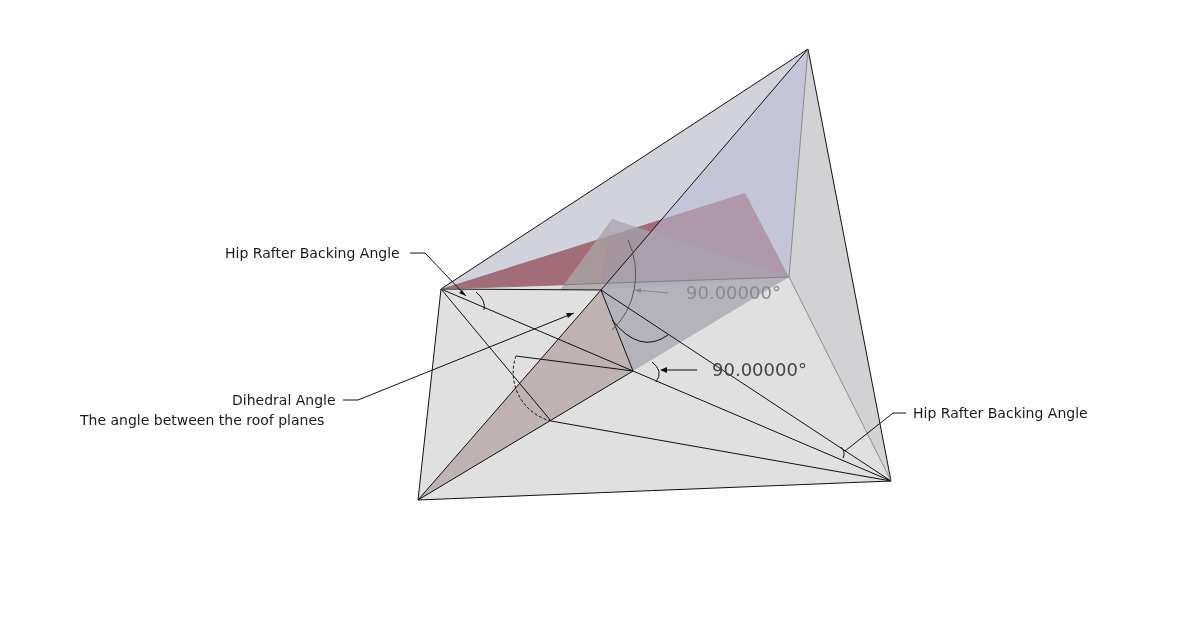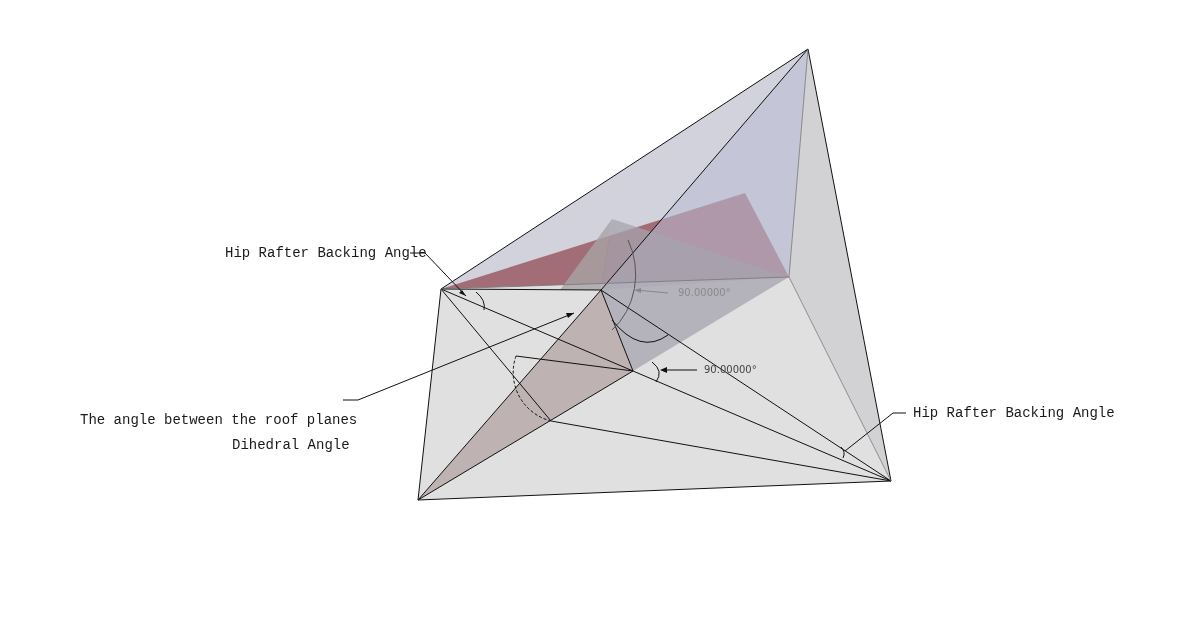--- a/index.html
+++ b/index.html
@@ -1,21 +1,21 @@
 <!DOCTYPE html>
 <html><head>
 <meta charset="utf-8">
 <style>
   html, body { margin: 0; padding: 0; background: #ffffff; }
   body { width: 1182px; height: 624px; position: relative; overflow: hidden;
          font-family: "DejaVu Sans", sans-serif; }
   #canvas { position: absolute; left: 0; top: 0; }
-  .label { position: absolute; font-size: 14px; color: #1a1a1a; white-space: nowrap; line-height: 18px; font-family: Liberation Mono, monospace; }
+  .label { position: absolute; font-size: 14px; color: #1a1a1a; white-space: nowrap; line-height: 18px; }
   .label.right { text-align: right; }
-  .dim { position: absolute; font-size: 10px; white-space: nowrap; line-height: 18px; }
+  .dim { position: absolute; font-size: 18px; white-space: nowrap; line-height: 18px; margin-left: 8px; }
 </style>
 </head>
 <body>
 
 <svg id="canvas" width="1182" height="624" viewBox="0 0 1182 624" xmlns="http://www.w3.org/2000/svg">
 
   <polygon points="441,289 418,500 891,481 789,277" fill="#e0e0e0" stroke="none"></polygon>
 
   <polygon points="808,49 891,481 789,277" fill="#d2d2d4"></polygon>
 
@@ -67,18 +67,18 @@
   </g>
   <line x1="668" y1="293" x2="636" y2="290" stroke="#888"></line>
 
   <polygon points="466,296 459,293 462,290" fill="#111"></polygon>
   <polygon points="574,313 566,313 568,318" fill="#111"></polygon>
   <polygon points="660,370 667,367 667,373" fill="#111"></polygon>
   <polygon points="634,290 641,288 641,293" fill="#888"></polygon>
 </svg>
 
 <div class="label right" style="left:225px; top:244px;">Hip Rafter Backing Angle</div>
-<div class="label right" style="left:232px; top:391px;margin-top:45px;">Dihedral Angle</div>
+<div class="label right" style="left:232px; top:391px;">Dihedral Angle</div>
 <div class="label right" style="left:80px; top:411px;">The angle between the roof planes</div>
 <div class="label" style="left:913px; top:404px;">Hip Rafter Backing Angle</div>
 
 <div class="dim" style="left:678px; top:284px; color:#8a8a8a;">90.00000°</div>
 <div class="dim" style="left:704px; top:361px; color:#444;">90.00000°</div>
 
 </body></html>

